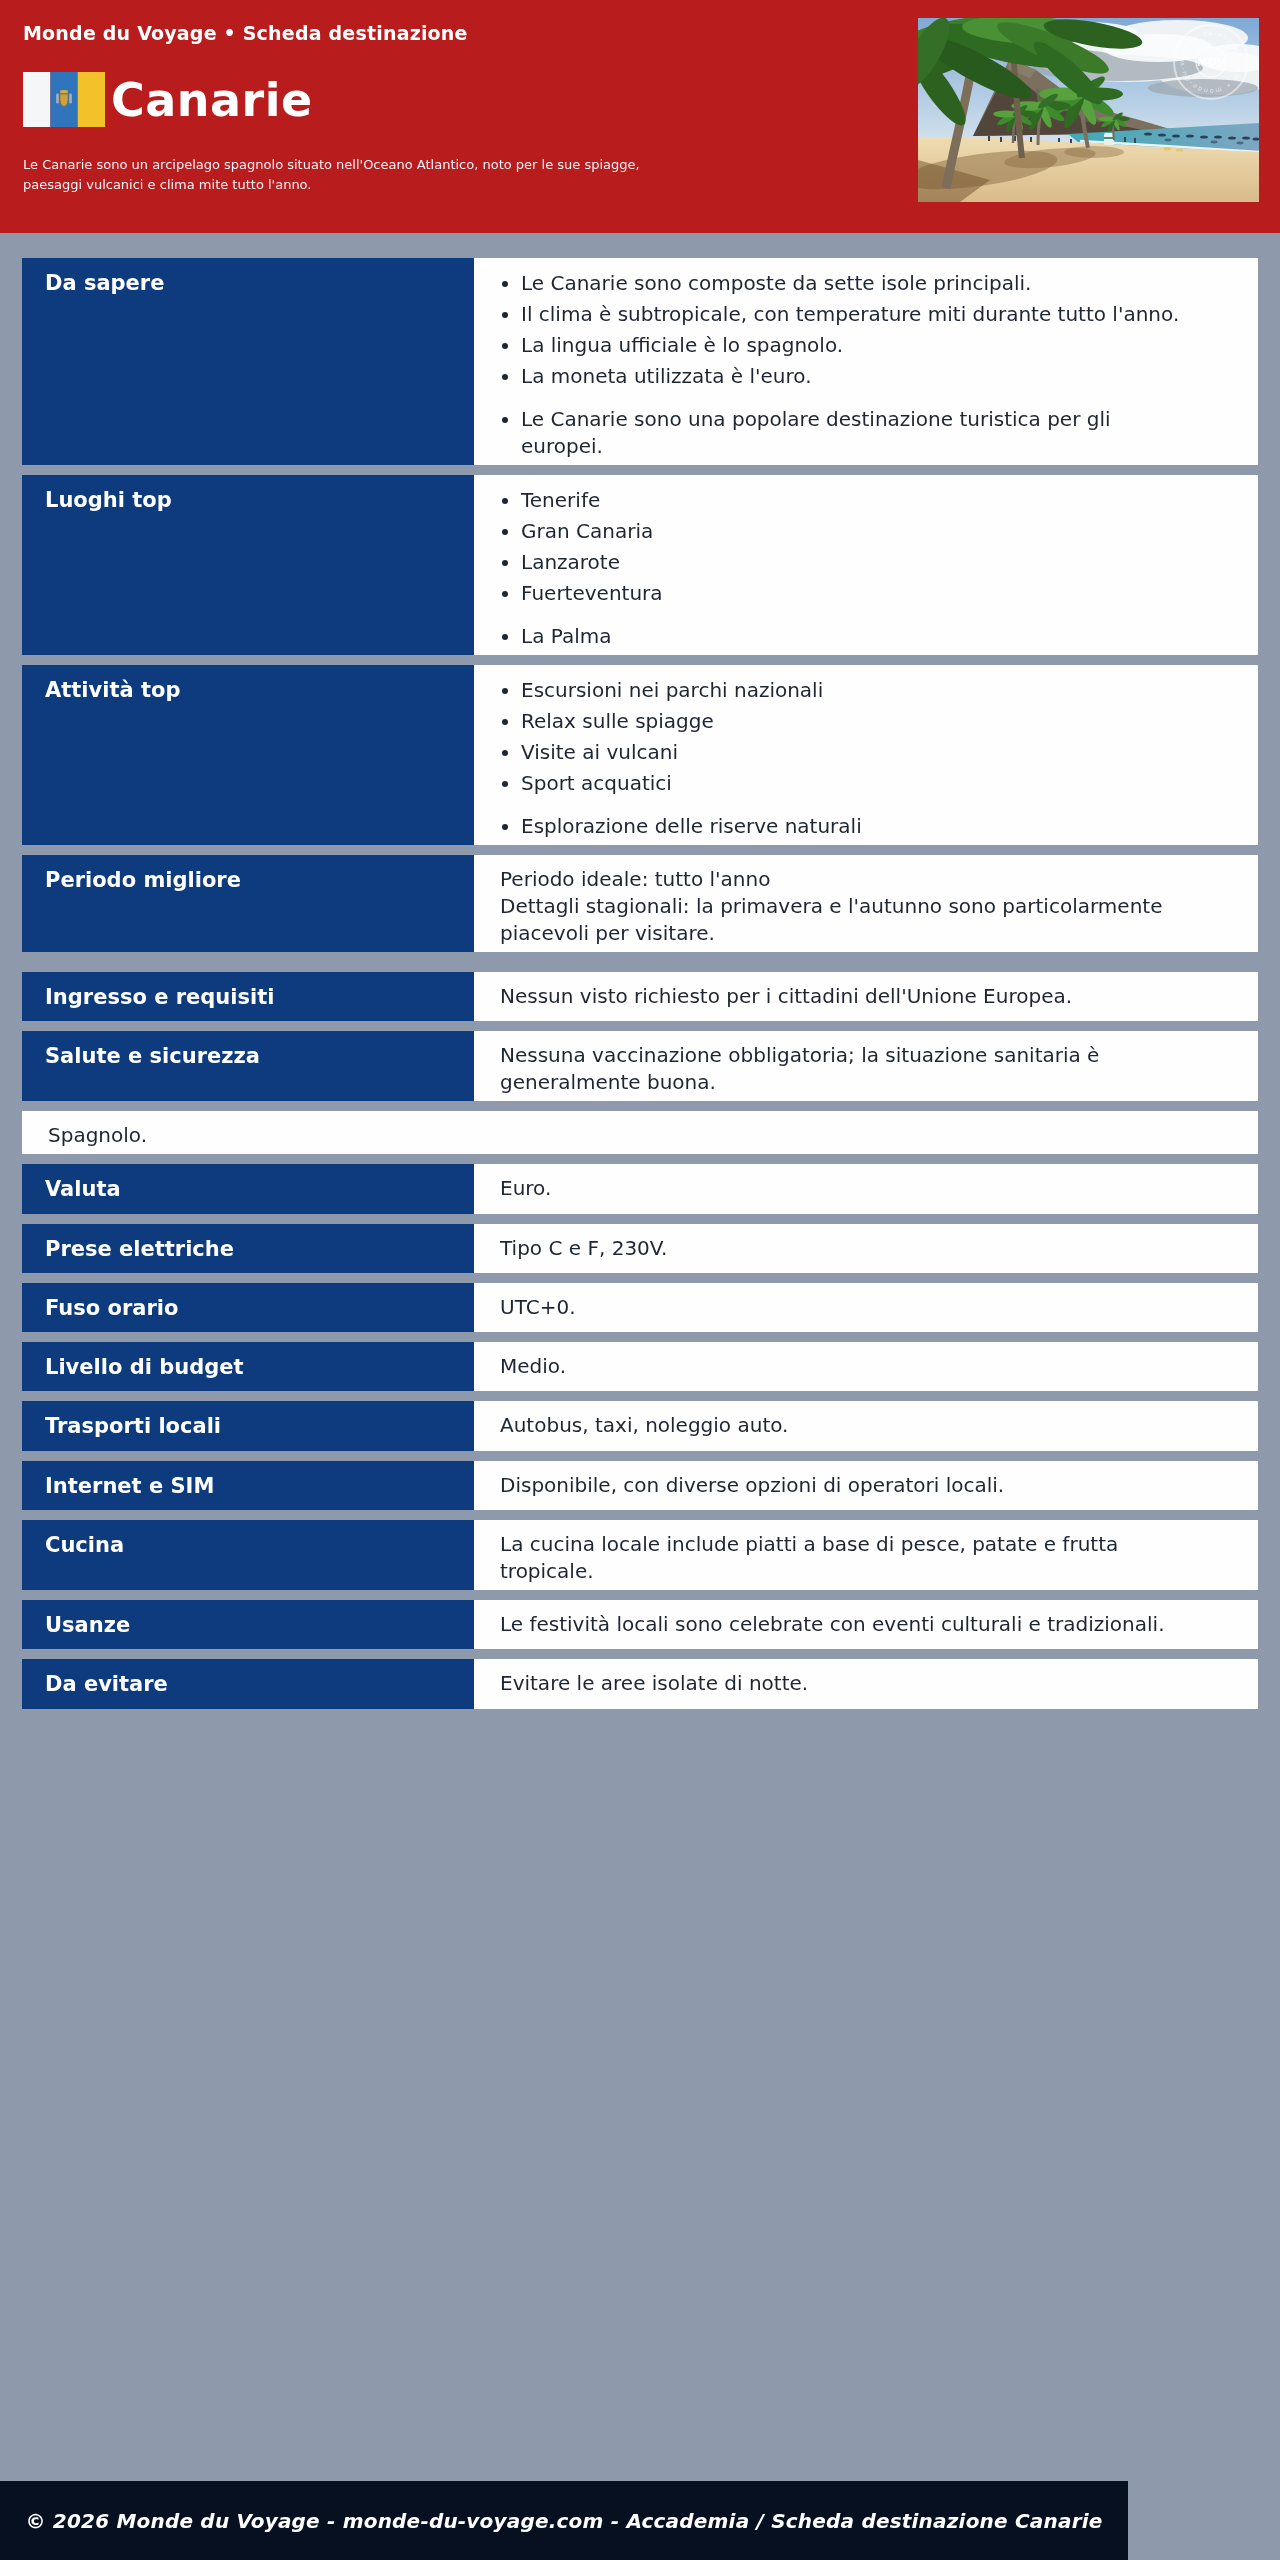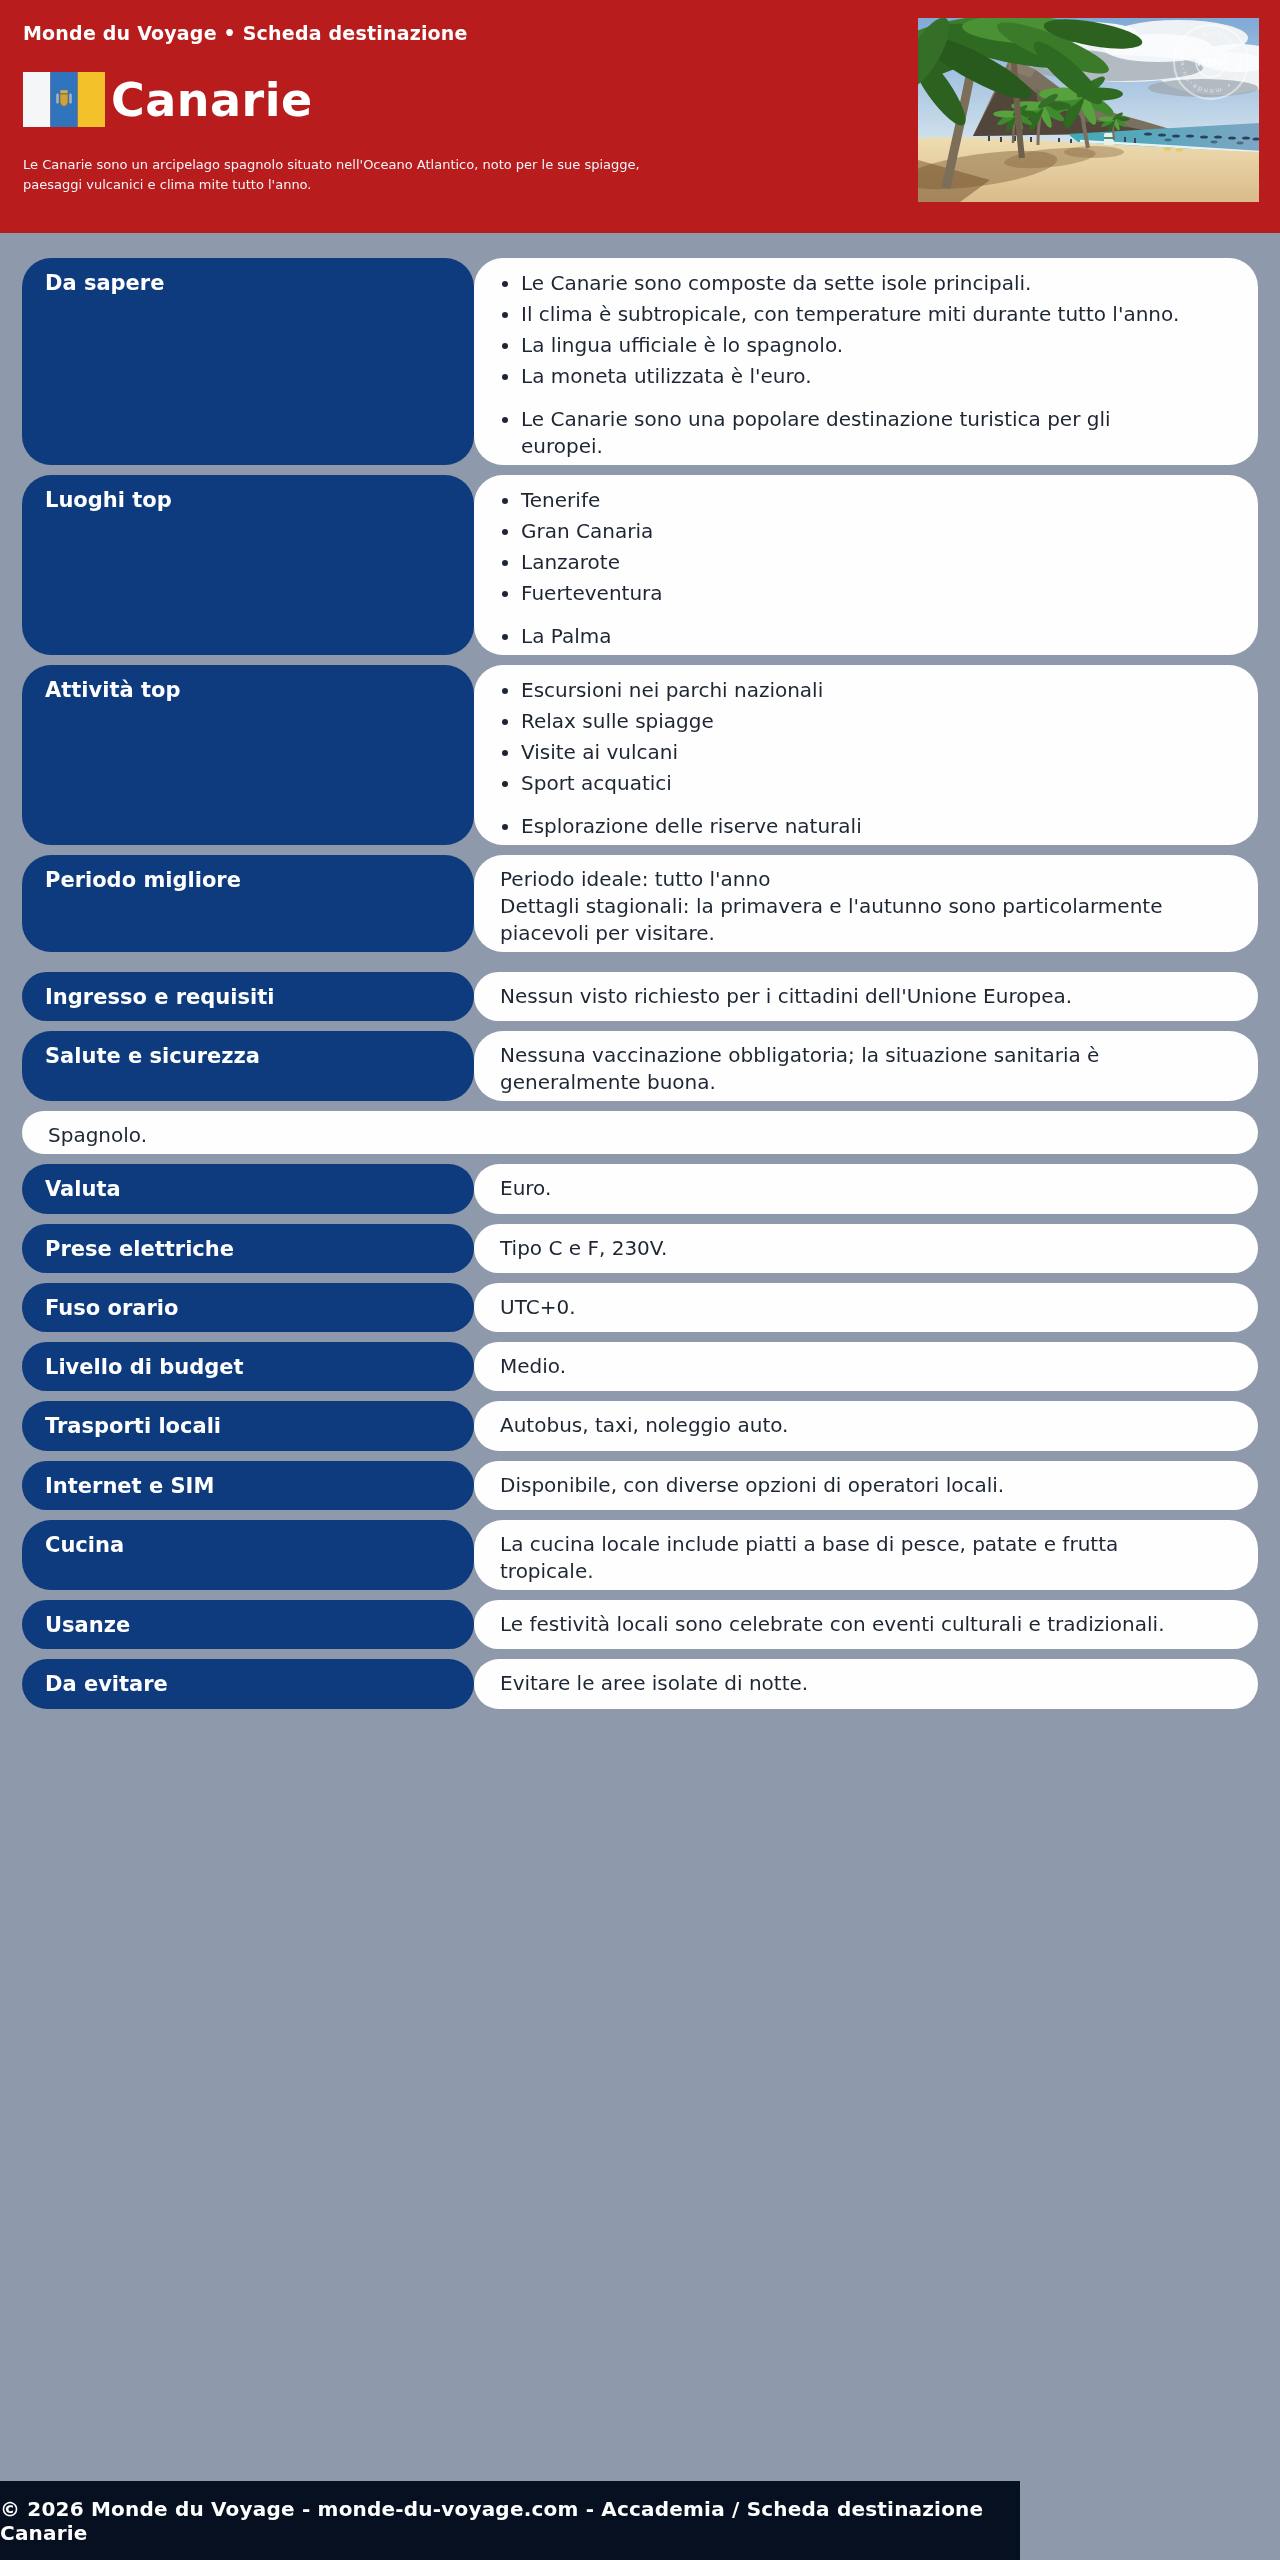--- a/index.html
+++ b/index.html
@@ -27,40 +27,40 @@
   .page-desc{
     position:absolute;left:23px;top:142px;width:640px;
     font-size:13px;line-height:1.5;color:#f2f5f9;
   }
   .photo{
     position:absolute;top:18px;right:21px;width:341px;height:184px;display:block;
   }
   
   .info-table{margin:25px 22px 0 22px;}
   .row{display:flex;margin-bottom:10px;}
-  .cell{box-sizing:border-box;border-radius:29px;}
+  .cell{box-sizing:border-box;}
   .cell.label{
     width:452px;flex:0 0 452px;background:#0d3b7e;color:#ffffff;
     font-size:21px;font-weight:bold;line-height:1.3;
     padding:12px 18px 10px 23px;
   }
   .cell.content{
     flex:1;background:#fefefe;color:#1e2633;
     font-size:20px;line-height:1.35;
     padding:11px 60px 5px 26px;
   }
   .cell.content ul{margin:1px 0 0 0;padding-left:21px;}
   .cell.content li{margin:0 0 4px 0;line-height:1.35;}
   .cell.content li:last-child{margin-bottom:0;margin-top:16px;}
   .cell.content .line{line-height:1.35;}
   
   .site-footer{
-    position:absolute;left:0;bottom:0;width:1020px;height:79px;background:#061021;
+    position:absolute;left:0;bottom:0;width:1128px;height:79px;background:#061021;
     display:flex;align-items:center;justify-content:center;
-    color:#fff;font-size:20px;font-weight:bold;letter-spacing:.2px;
+    color:#fff;font-size:20px;font-weight:bold;letter-spacing:.2px;font-style:italic;
   }
 </style>
 </head>
 <body>
 
 <header class="site-header">
   <div class="breadcrumb">Monde du Voyage • Scheda destinazione</div>
 
   <div class="title-row">
 

